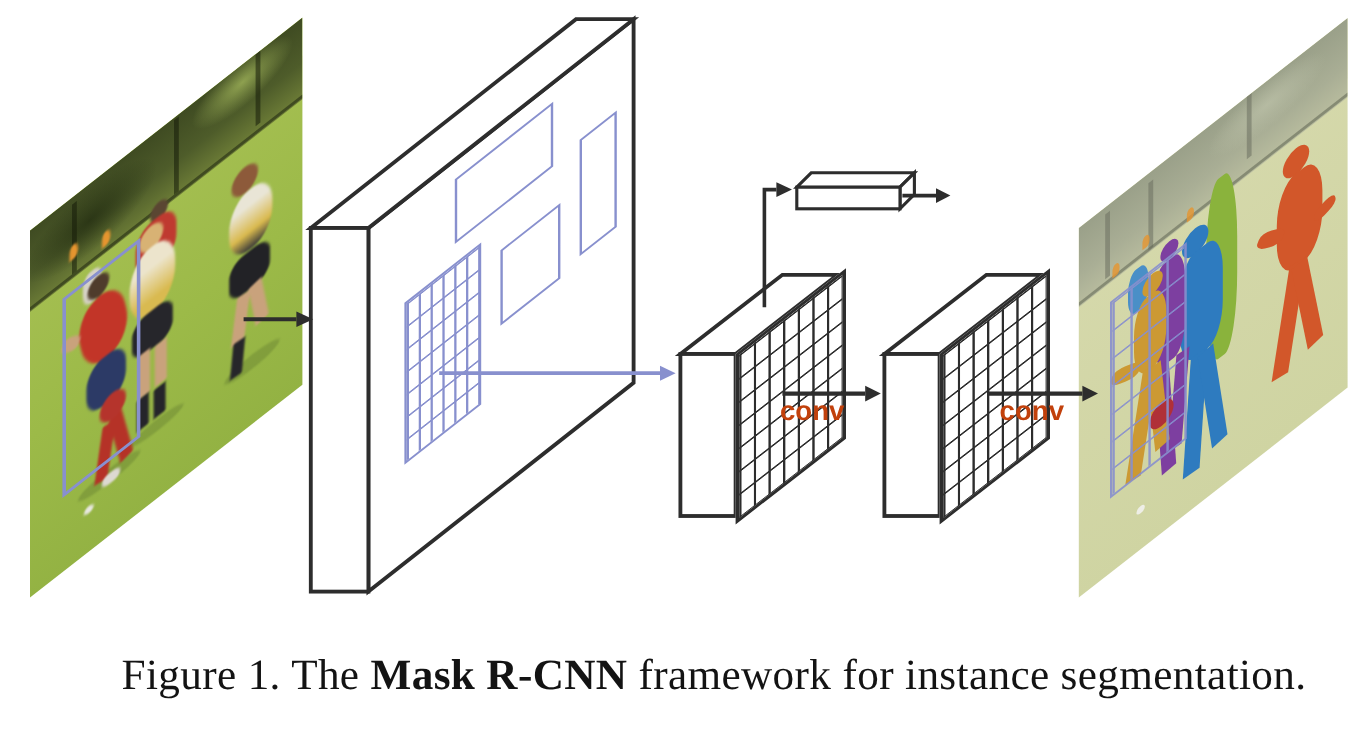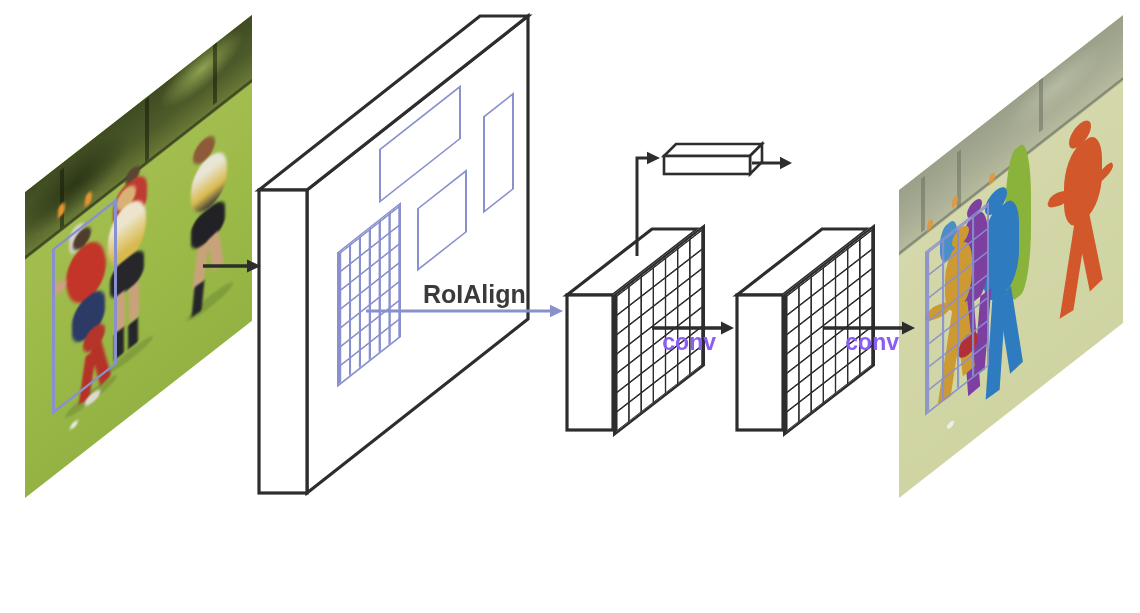--- a/index.html
+++ b/index.html
@@ -64,21 +64,21 @@
   .sline{fill:#fff;stroke:var(--line-dark,#2d2d2d);stroke-width:3.2;stroke-linejoin:miter;}
   .barline{fill:#fff;stroke:var(--line-dark,#2d2d2d);stroke-width:2.6;}
   .kline{stroke:var(--line-dark,#2d2d2d);stroke-width:3.4;fill:none;}
   .kah{fill:var(--line-dark,#2d2d2d);stroke:none;}
   .bline{stroke:var(--roi-blue,#8890ce);stroke-width:3.2;fill:none;}
   .bah{fill:var(--roi-blue,#8890ce);stroke:none;}
 
   
   .lbl{position:absolute;color:#2b2b2b;font-weight:700;}
   .lbl-roialign{left:423px;top:280px;font-size:25px;color:#3a3a3a;}
-  .lbl-conv{width:66px;text-align:right;top:329px;font-size:23px;color:#8b5cf6;}
+  .lbl-conv{width:66px;text-align:left;top:329px;font-size:23px;color:#c2410c;}
   .lbl-conv1{left:650px;} .lbl-conv2{left:833px;}
   .classbox{position:absolute;left:794px;top:136px;width:72px;text-align:center;
             font-weight:700;font-size:27px;line-height:30px;color:#1c1c1c;}
   .caption{position:absolute;left:50px;right:0;top:541px;text-align:center;
            font-family:"Liberation Serif",serif;font-size:36px;letter-spacing:.3px;color:#131313;}
 </style>
 </head>
 <body>
 
 <div class="stage">
@@ -210,17 +210,17 @@
     <line class="kline" x1="823" y1="328" x2="902" y2="328"></line>
     <polygon class="kah" points="902,321.5 915,328 902,334.5"></polygon>
 
     <path class="kline" style="stroke-width:3;" d="M637,256 L637,158 L647,158"></path>
     <polygon class="kah" points="647,151.8 660,158 647,164.2"></polygon>
 
     <line class="kline" style="stroke-width:3;" x1="752" y1="163" x2="780" y2="163"></line>
     <polygon class="kah" points="780,156.8 792,163 780,169.2"></polygon>
   </svg>
 
-  <div class="lbl lbl-roialign">RoIAlign</div>
   <div class="lbl lbl-conv lbl-conv1">conv</div>
   <div class="lbl lbl-conv lbl-conv2">conv</div>
 
+  <div class="caption"><span>Figure 1. The </span><b>Mask R-CNN</b><span> framework for instance segmentation.</span></div>
 </div>
 
 </body></html>

